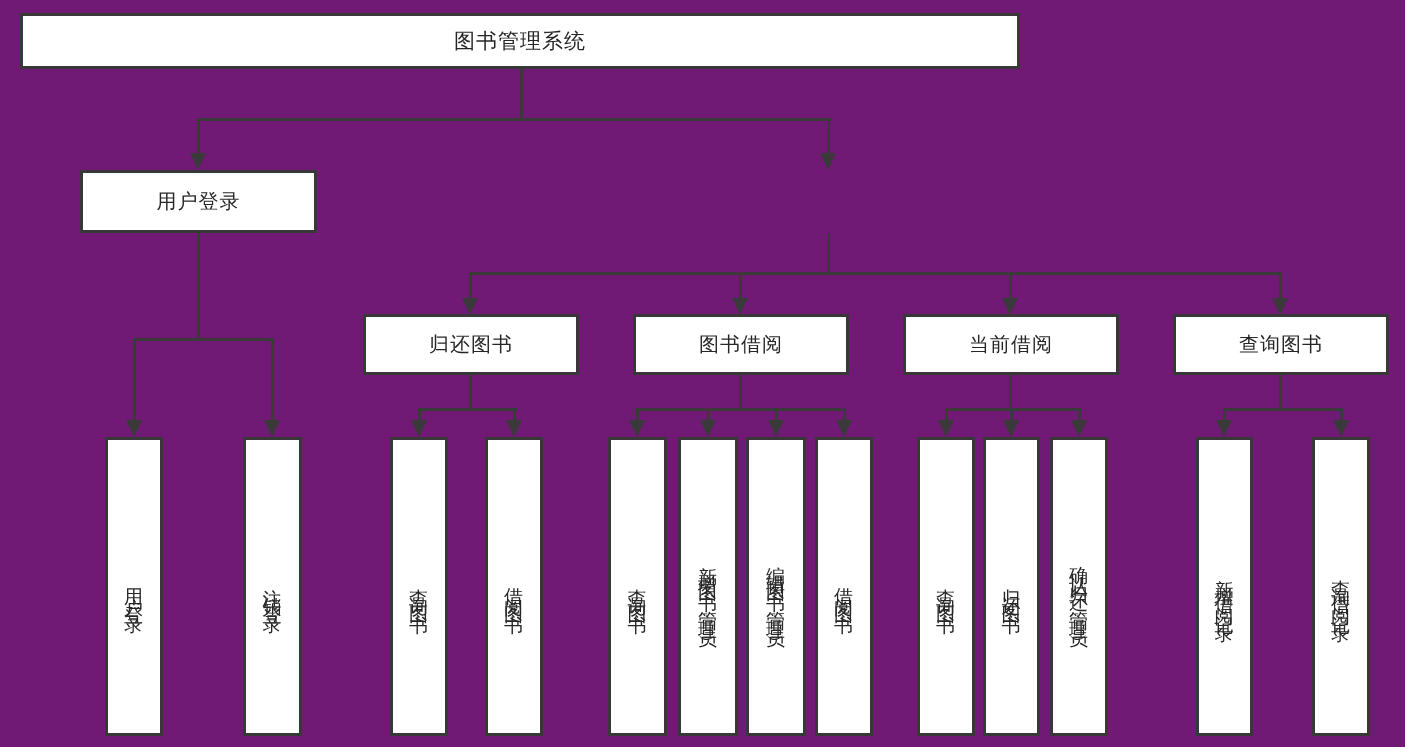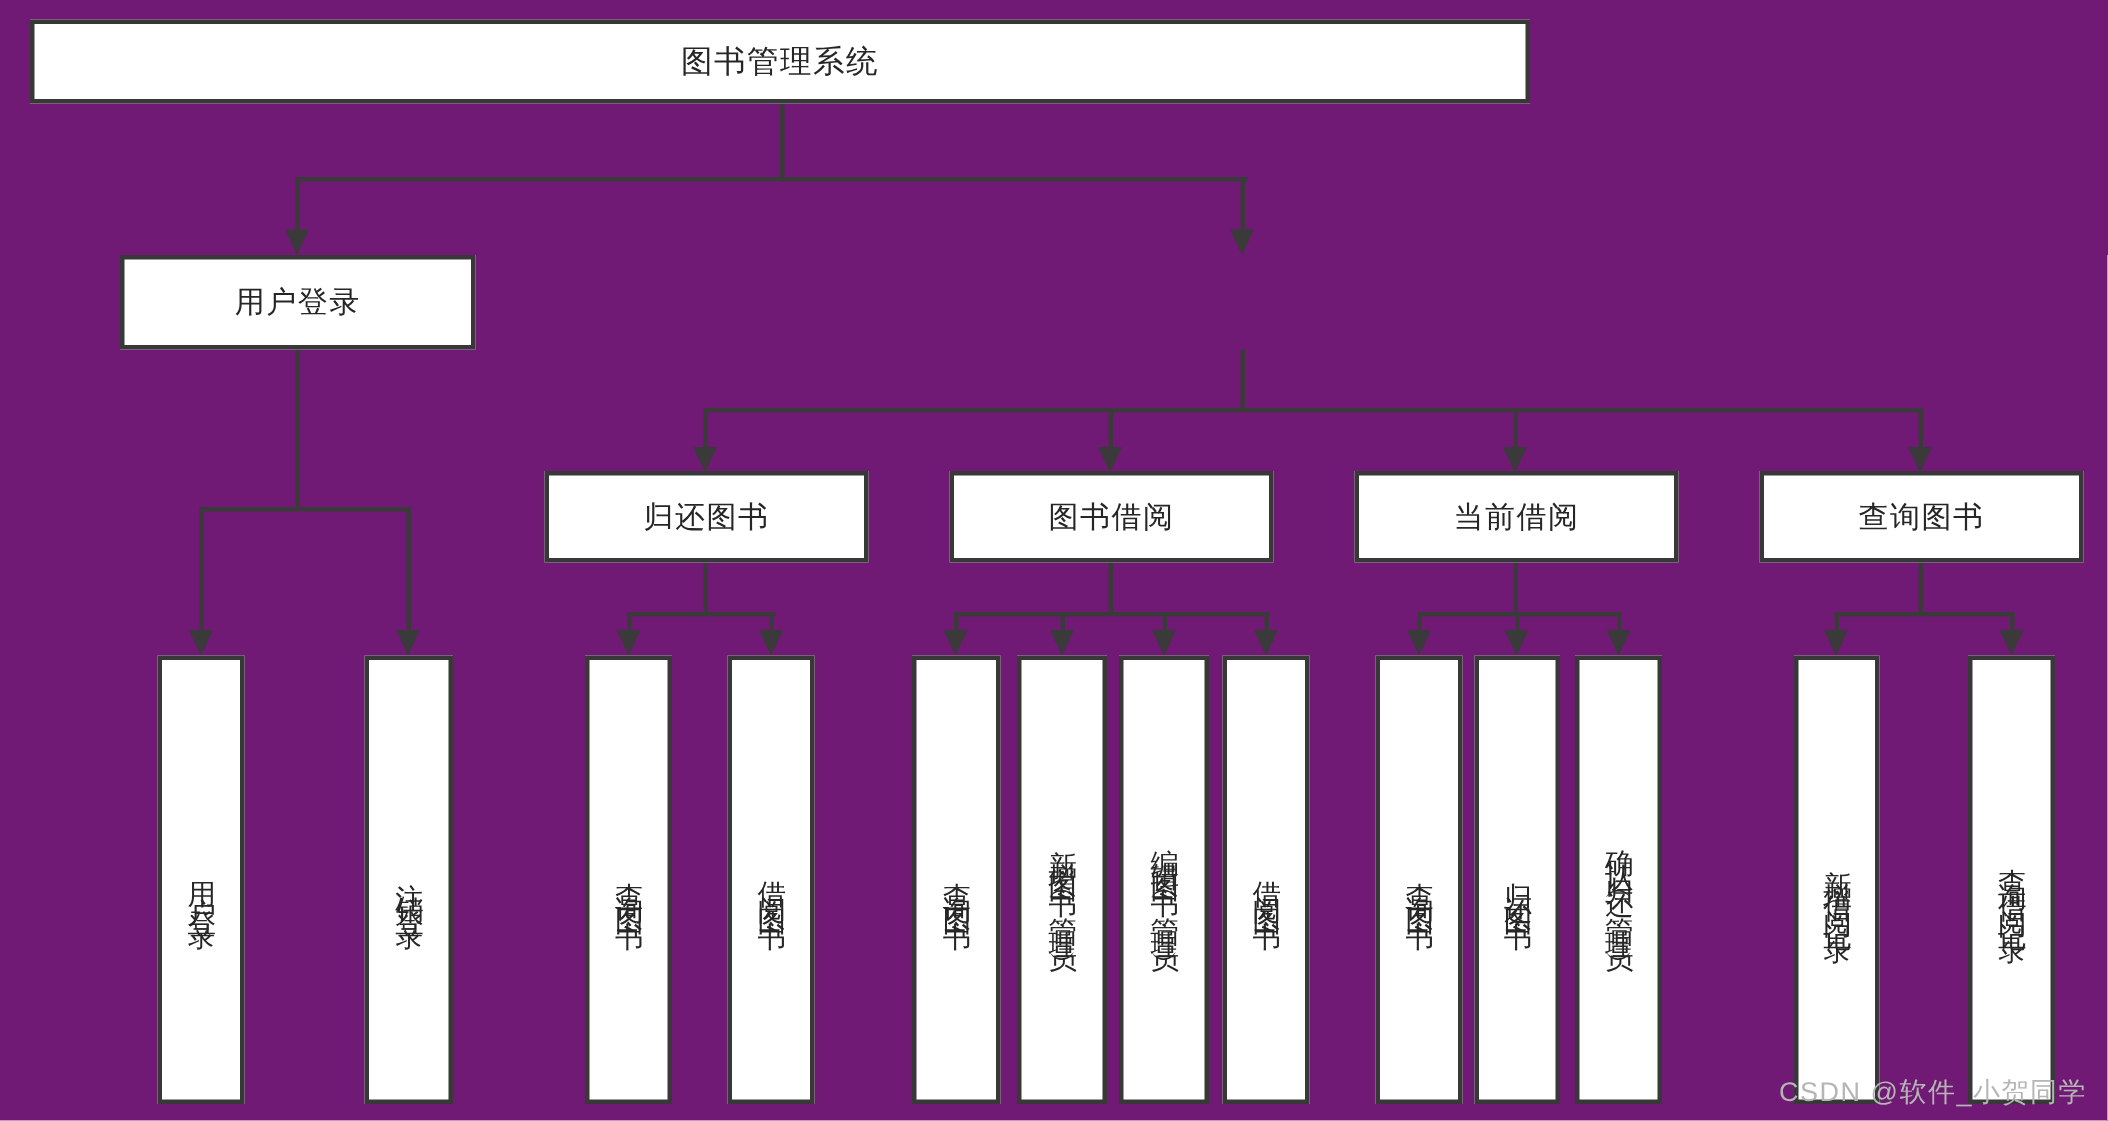--- a/index.html
+++ b/index.html
@@ -185,15 +185,14 @@
     <span class="vtext">确认归还（管理员）</span>
   </div>
 
   <div class="box v" style="left:1196px;top:437px;width:57px;height:299px">
     <span class="vtext">新增借阅记录</span>
   </div>
   <div class="box v" style="left:1312px;top:437px;width:58px;height:299px">
     <span class="vtext">查询借阅记录</span>
   </div>
 
-  <div class="watermark">CSDN @软件_小贺同学</div>
 
 </div>
 
 </body></html>

